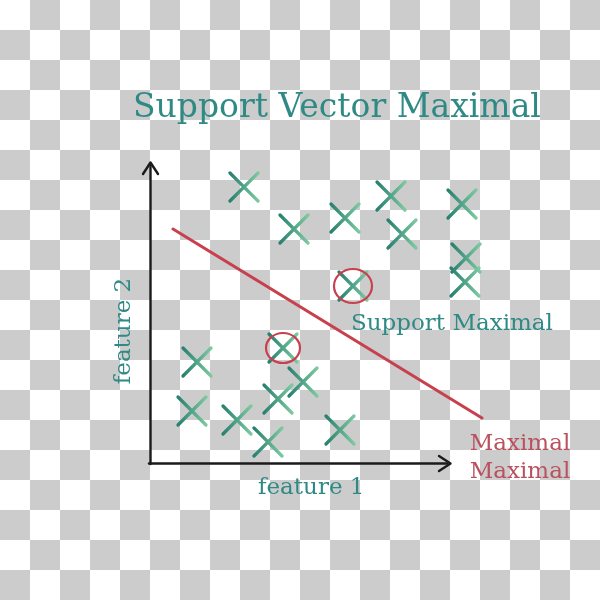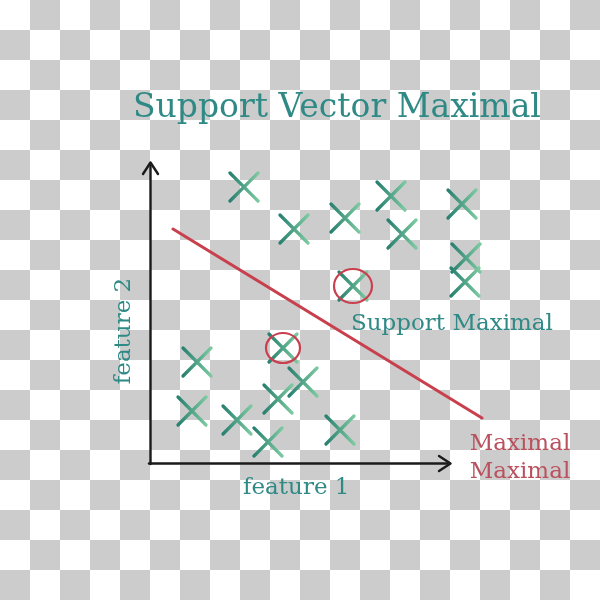--- a/index.html
+++ b/index.html
@@ -17,21 +17,21 @@
     left: 133px; top: 86px;
     font-size: 33px;
     color: var(--teal);
   }
   #sv-label {
     left: 351px; top: 309px;
     font-size: 23px;
     color: var(--teal);
   }
   #x-label {
-    left: 243px; top: 473px;
+    left: 258px; top: 473px;
     font-size: 23px;
     color: var(--teal);
   }
   #y-label {
     left: 122px; top: 331px;
     transform: translate(-50%, -50%) rotate(-90deg);
     font-size: 23px;
     color: var(--teal);
   }
   #hp-label {

